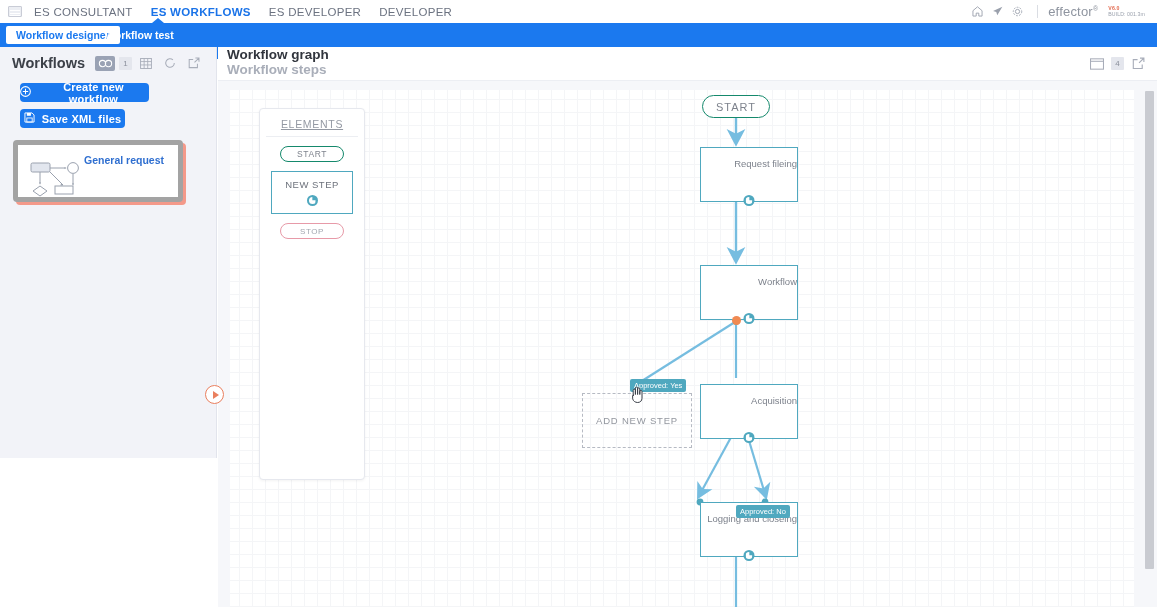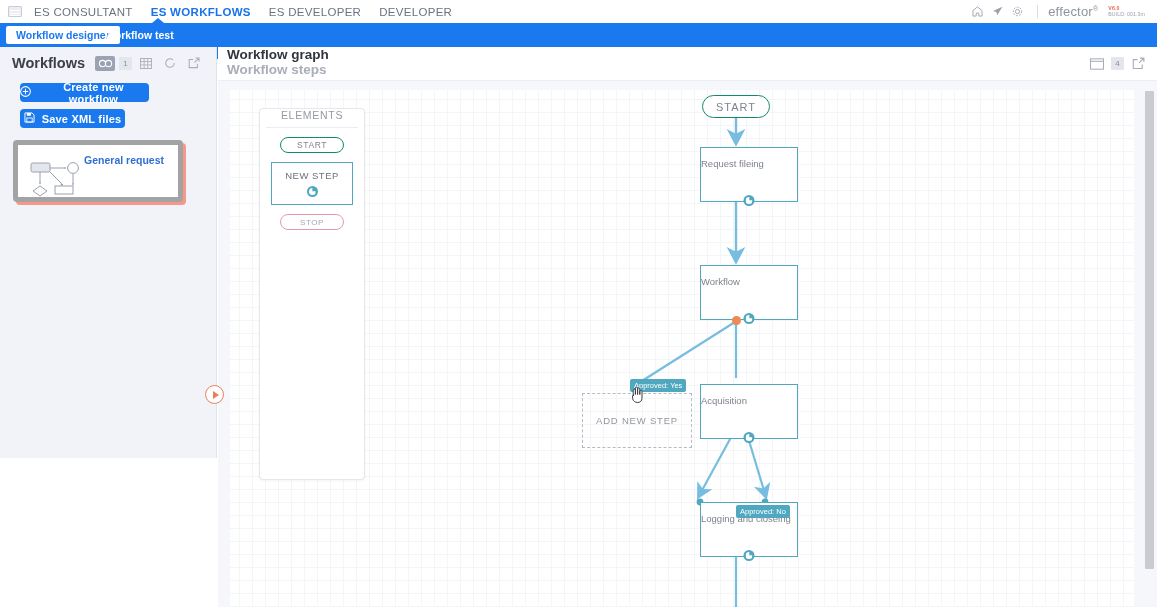--- a/index.html
+++ b/index.html
@@ -153,21 +153,21 @@
   .scrollthumb { position: absolute; left: 0; top: 10px; width: 9px; height: 478px;
     background: #c9cbd1; border-radius: 1px; cursor: pointer; }
 
   
   .palette {
     position: absolute; left: 29px; top: 18px; width: 106px; height: 372px;
     background: #ffffff; border: 1px solid #e6e8ee; border-radius: 4px;
     box-shadow: 0 1px 3px rgba(0,0,0,.05);
   }
   .pal-title { text-align: center; font-size: 10.5px; color: #9499a3;
-    letter-spacing: .7px; margin-top: 0; }
+    letter-spacing: .7px; margin-top: 9px; text-decoration: underline; }
   .pal-rule { margin: 6px 6px 0; height: 1px; background: #eceef2; }
   .pal-start {
     margin: 9px auto 0; width: 64px; height: 16px; border: 1.4px solid #15896c;
     border-radius: 9px; display: flex; align-items: center; justify-content: center;
     font-size: 8.5px; color: #7e838d; letter-spacing: .6px; cursor: grab;
   }
   .pal-step {
     margin: 9px auto 0; width: 82px; height: 43px; border: 1.4px solid #4fa8bf;
     background: #fff; display: flex; flex-direction: column; align-items: center;
     justify-content: center; cursor: grab; position: relative;
@@ -186,21 +186,21 @@
   }
   .glyph:after {
     content:""; position:absolute; left:2px; top:2px; width:7px; height:7px;
     border-radius:50%; background:#ffffff;
     clip-path: polygon(0 0, 55% 0, 55% 45%, 100% 45%, 100% 100%, 0 100%);
   }
 
   
   .node {
     position: absolute; background: #ffffff; border: 1.6px solid #4fa8bf;
-    display: flex; justify-content: flex-start; cursor: move;
+    display: flex; justify-content: flex-end; cursor: move;
   }
   .node-label {
     font-size: 9.5px; color: #7d828c; margin-top: 10px; white-space: nowrap;
   }
   .node .glyph { position: absolute; bottom: -5px; left: 50%;
     transform: translateX(-50%); }
 
   .startnode {
     position: absolute; width: 68px; height: 23px; border: 1.8px solid #15896c;
     border-radius: 13px; background: #fff; display: flex; align-items: center;

